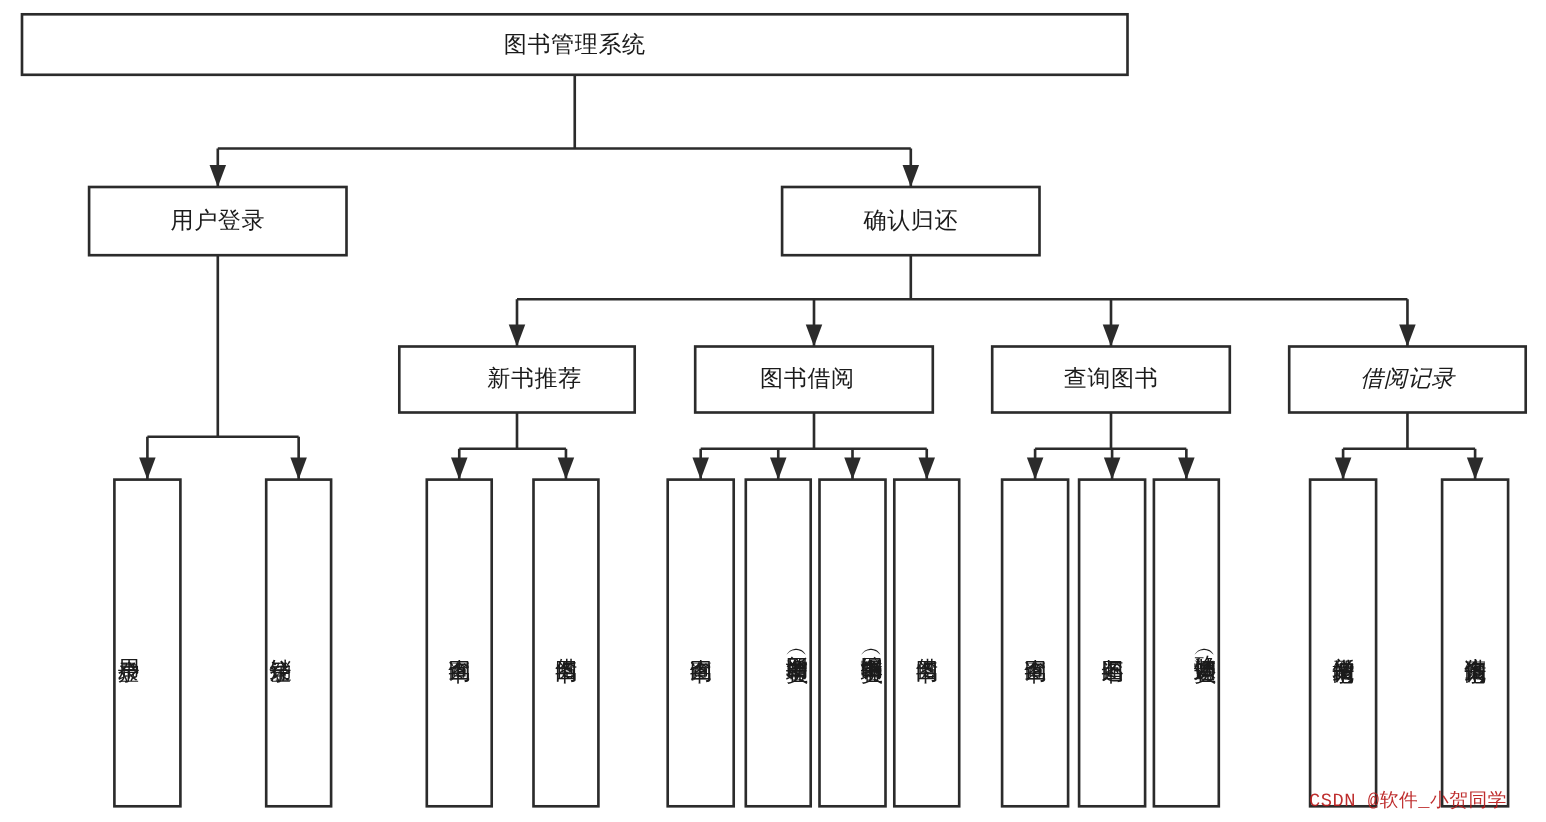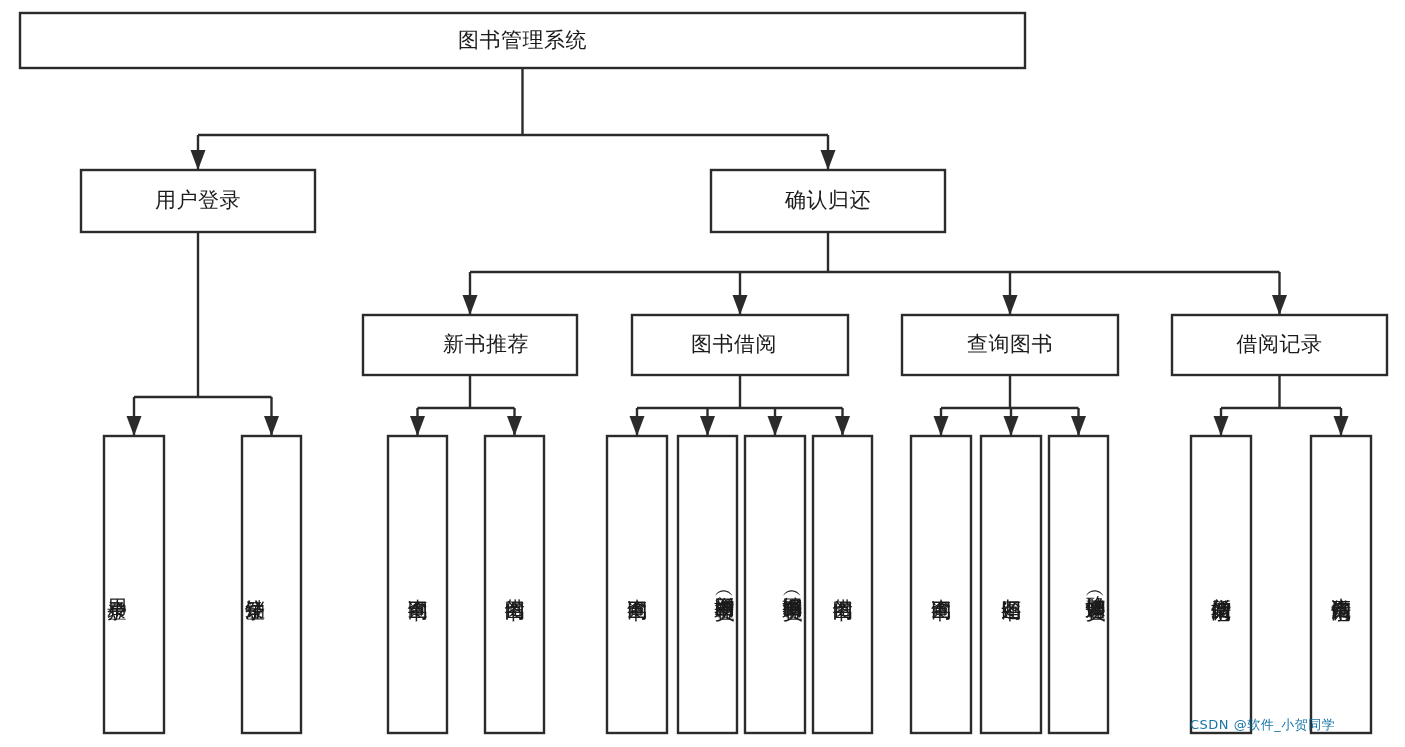--- a/index.html
+++ b/index.html
@@ -61,25 +61,26 @@
     line-height: 1.28;
     writing-mode: vertical-rl;
     text-orientation: upright;
     letter-spacing: 1px;
   }
   .v-center { align-items: center; }
   .v-end    { align-items: flex-end; }
   .v-start  { align-items: flex-start; }
   .watermark {
     position: absolute;
-    color: #0369a1;
-    font-size: 13px;
+    color: #b91c1c;
+    font-size: 17px;
     white-space: nowrap;
     letter-spacing: 0.5px;
     opacity: 0.92;
+    font-family: Liberation Mono, monospace;
   }
 </style>
 </head>
 <body>
 
 <div id="diagram-root">
 
   <svg class="canvas" viewBox="0 0 1405 747" xmlns="http://www.w3.org/2000/svg">
     <g id="connectors">
         <line x1="522.5" y1="68" x2="522.5" y2="135" class="link-line"></line>
@@ -159,21 +160,21 @@
       </g>
   </svg>
 
   <div id="labels">
       <div class="node-label-h" style="left: 20px; top: 13px; width: 1005px; height: 55px;">图书管理系统</div>
       <div class="node-label-h" style="left: 81px; top: 170px; width: 234px; height: 62px;">用户登录</div>
       <div class="node-label-h" style="left: 711px; top: 170px; width: 234px; height: 62px;">确认归还</div>
       <div class="node-label-h" style="left: 363px; top: 315px; width: 214px; height: 60px; margin-left: 16px;">新书推荐</div>
       <div class="node-label-h" style="left: 626px; top: 315px; width: 216px; height: 60px;">图书借阅</div>
       <div class="node-label-h" style="left: 902px; top: 315px; width: 216px; height: 60px;">查询图书</div>
-      <div class="node-label-h" style="left: 1172px; top: 315px; width: 215px; height: 60px;">借阅记录</div>
+      <div class="node-label-h" style="left: 1172px; top: 315px; width: 215px; height: 60px; font-style: italic;">借阅记录</div>
       <div class="node-label-v v-end" style="left: 104px; top: 444px; width: 60px; height: 281px;">用户登录</div>
       <div class="node-label-v v-end" style="left: 242px; top: 444px; width: 59px; height: 281px;">注销登录</div>
       <div class="node-label-v v-center" style="left: 388px; top: 444px; width: 59px; height: 281px;">查询图书</div>
       <div class="node-label-v v-center" style="left: 485px; top: 444px; width: 59px; height: 281px;">借阅图书</div>
       <div class="node-label-v v-center" style="left: 607px; top: 444px; width: 60px; height: 281px;">查询图书</div>
       <div class="node-label-v v-start" style="left: 678px; top: 444px; width: 59px; height: 281px;">新增图书（管理员）</div>
       <div class="node-label-v v-start" style="left: 745px; top: 444px; width: 60px; height: 281px;">编辑图书（管理员）</div>
       <div class="node-label-v v-center" style="left: 813px; top: 444px; width: 59px; height: 281px;">借阅图书</div>
       <div class="node-label-v v-center" style="left: 911px; top: 444px; width: 60px; height: 281px;">查询图书</div>
       <div class="node-label-v v-center" style="left: 981px; top: 444px; width: 60px; height: 281px;">归还图书</div>

